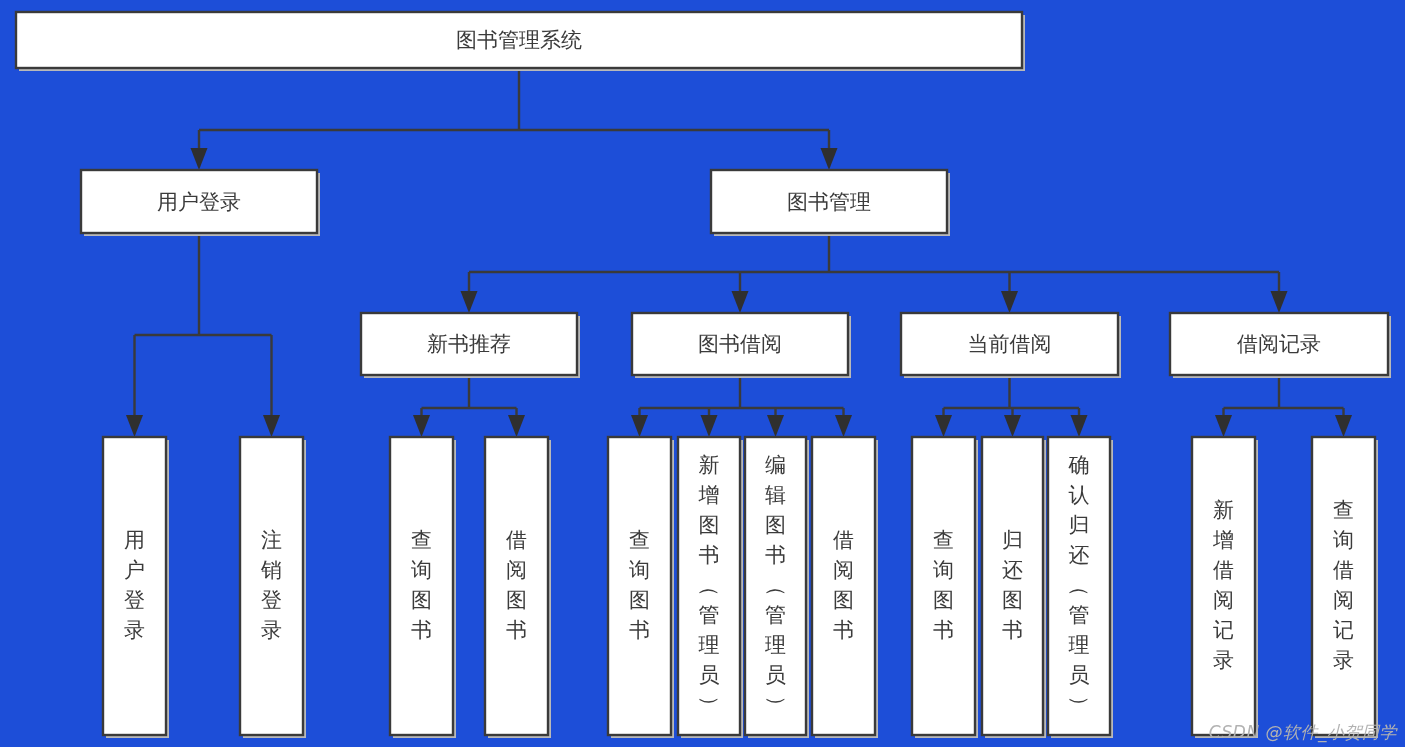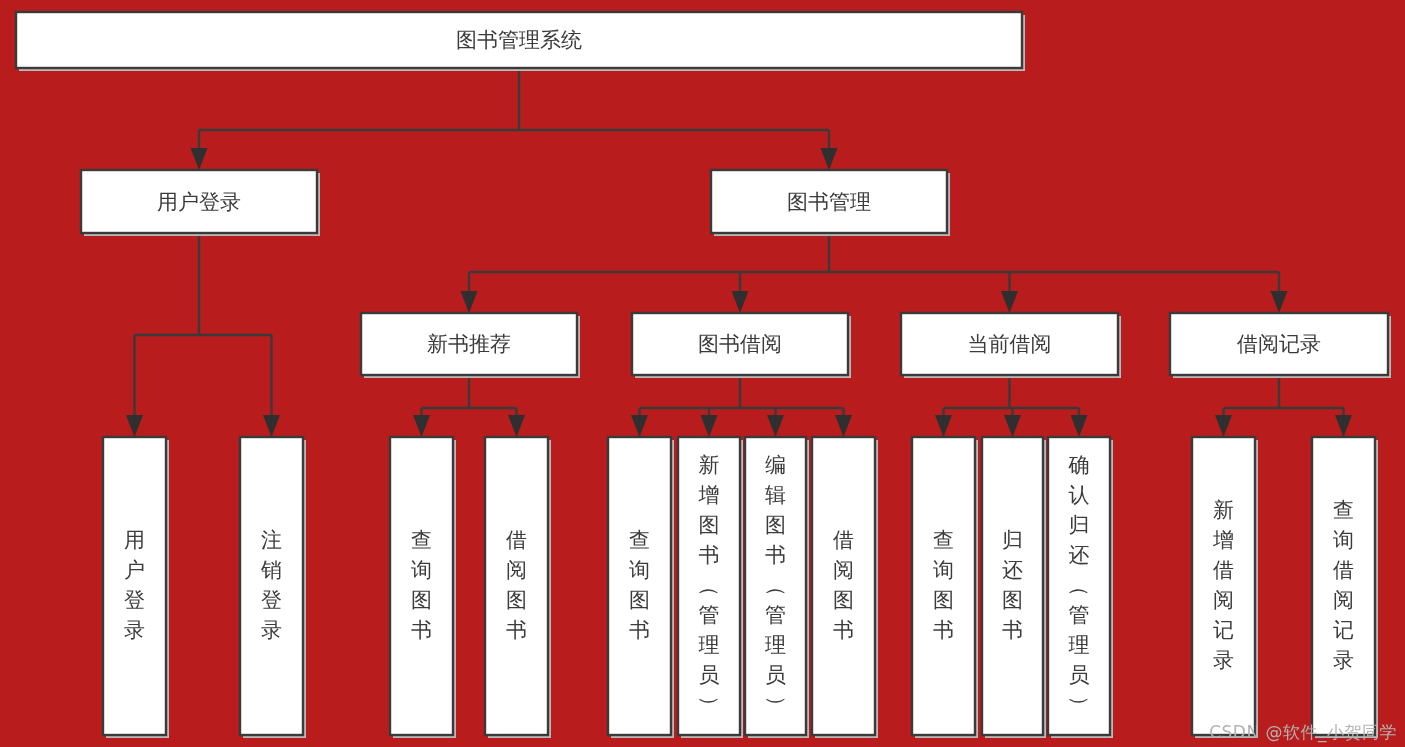--- a/index.html
+++ b/index.html
@@ -11,21 +11,21 @@
   body {
     width: 1405px;
     height: 747px;
     overflow: hidden;
     font-family: "DejaVu Sans", "Liberation Sans", sans-serif;
   }
   #diagram-root {
     position: relative;
     width: 1405px;
     height: 747px;
-    background: #b91c1c;
+    background: #1d4ed8;
   }
   svg.diagram-canvas {
     position: absolute;
     left: 0;
     top: 0;
     width: 1405px;
     height: 747px;
     display: block;
   }
   .node-box {
@@ -64,20 +64,21 @@
   .watermark {
     position: absolute;
     right: 8px;
     bottom: 3px;
     font-family: "DejaVu Sans", "Liberation Sans", sans-serif;
     font-size: 17px;
     color: #b2b2b2;
     letter-spacing: 0.5px;
     white-space: nowrap;
     pointer-events: none;
+    font-style: italic;
   }
 </style>
 </head>
 <body>
 
 <div id="diagram-root">
   <svg class="diagram-canvas" viewBox="0 0 1405 747" xmlns="http://www.w3.org/2000/svg">
     <g id="edges-layer">
         <g>
           <path d="M 519 68 L 519 130" class="connector"></path>

